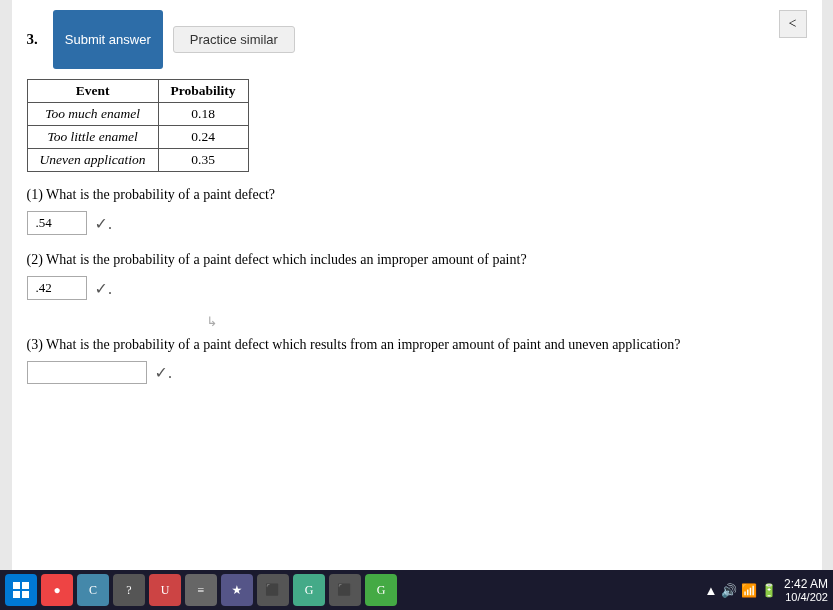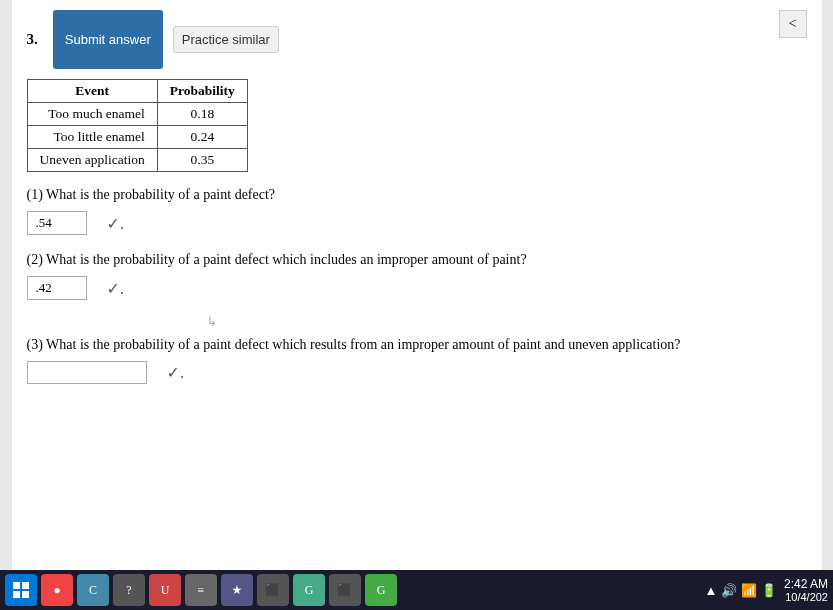--- a/index.html
+++ b/index.html
@@ -43,21 +43,21 @@
       border: none;
       padding: 22px 12px;
       font-size: 13px;
       cursor: pointer;
       border-radius: 3px;
     }
 
     .practice-btn {
       background: #f0f0f0;
       border: 1px solid #ccc;
-      padding: 5px 8px;
+      padding: 5px 16px;
       font-size: 13px;
       cursor: pointer;
       border-radius: 3px;
       color: #333;
     }
 
     .nav-arrow {
       position: absolute;
       right: 15px;
       top: 10px;
@@ -84,37 +84,38 @@
       text-align: center;
       font-size: 13.5px;
     }
 
     .prob-table th {
       font-weight: bold;
       background: #fff;
     }
 
     .prob-table td:first-child {
-      text-align: right;
+      text-align: center;
+      font-style: italic;
     }
 
     .question-section {
       margin-bottom: 14px;
     }
 
     .question-text {
       font-size: 14px;
       margin-bottom: 6px;
       line-height: 1.5;
     }
 
     .answer-row {
       display: flex;
       align-items: center;
-      gap: 20px;
+      gap: 8px;
     }
 
     .answer-box {
       border: 1px solid #aaa;
       padding: 3px 8px;
       font-size: 13px;
       min-width: 60px;
       background: #fff;
     }
 

